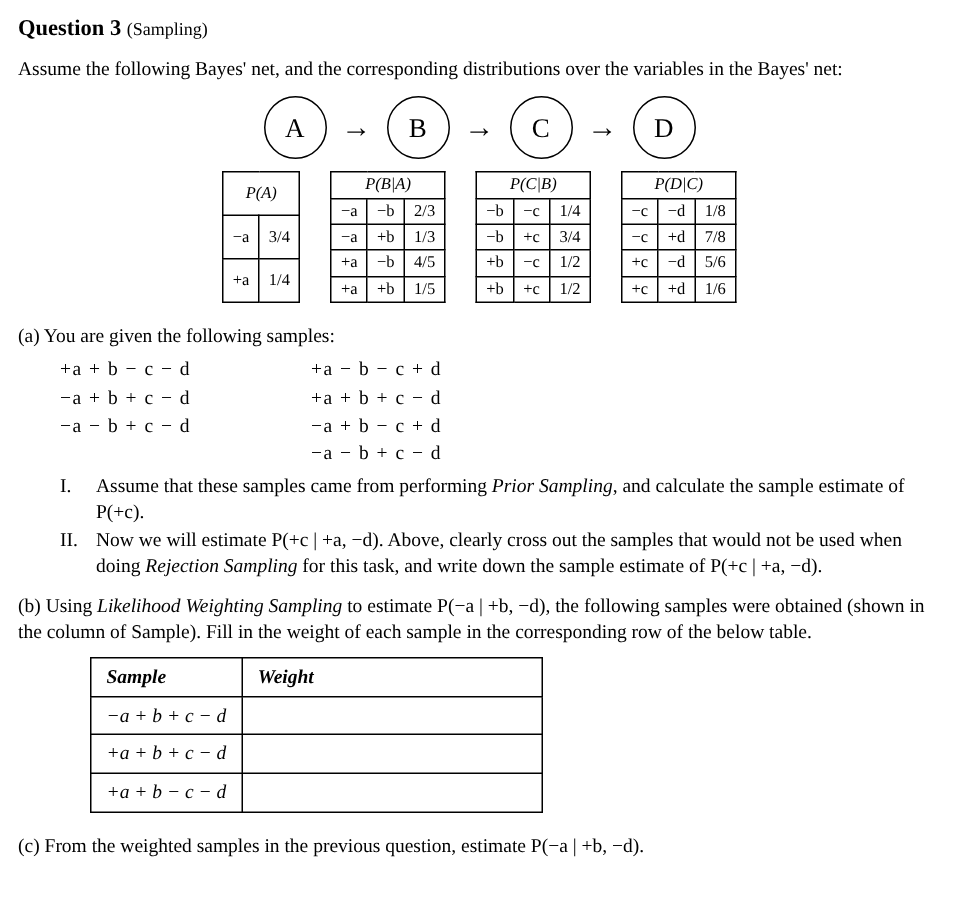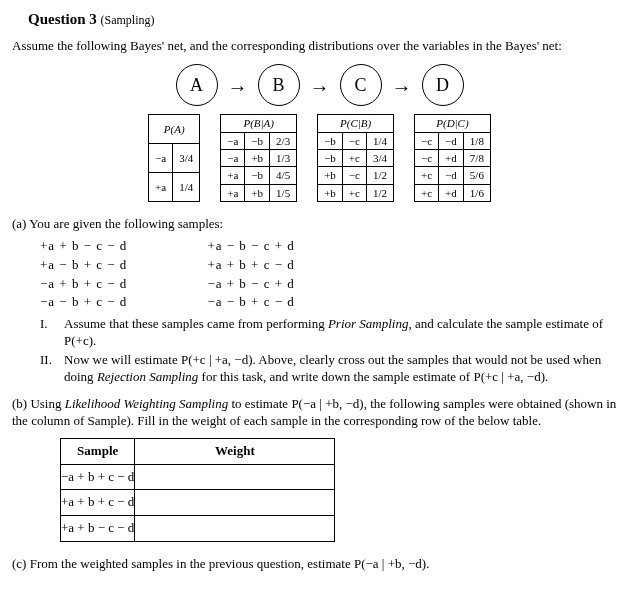--- a/index.html
+++ b/index.html
@@ -5,42 +5,42 @@
     * { margin: 0; padding: 0; box-sizing: border-box; }
     body {
       font-family: 'Times New Roman', Times, serif;
       font-size: 13px;
       color: #000;
       background: #fff;
       width: 639px;
       padding: 10px 12px;
       line-height: 1.3;
     }
-    .q-header { font-size: 15px; margin-bottom: 8px; margin-left: 16px; }
+    .q-header { font-size: 15px; margin-bottom: 8px; }
     .q-header .bold { font-weight: bold; }
     .q-header .sub { font-size: 12px; }
     .intro { margin-bottom: 10px; }
     .bn-row { display: flex; justify-content: center; align-items: center; gap: 40px; margin: 8px 0; }
     .node { width: 42px; height: 42px; border: 1.5px solid #000; border-radius: 50%; display: flex; align-items: center; justify-content: center; font-size: 18px; position: relative; }
     .arrow { font-size: 20px; margin: 0 -30px; }
     .tables-row { display: flex; justify-content: center; gap: 20px; margin-bottom: 14px; font-size: 11px; }
     .cpt { border-collapse: collapse; }
     .cpt td, .cpt th { border: 1px solid #000; padding: 1px 6px; text-align: center; font-weight: normal; }
     .cpt .hdr { font-style: italic; text-align: center; }
     .part { margin-bottom: 10px; }
     .part-label { display: inline; }
     .samples-row { display: flex; gap: 80px; margin: 4px 0 4px 28px; }
     .samples-col div { padding: 1px 0; letter-spacing: 1px; }
     .sub-list { margin-left: 28px; }
     .sub-list .item { display: flex; margin: 2px 0; }
     .sub-list .roman { width: 24px; flex-shrink: 0; }
     .sub-list .txt { flex: 1; }
     .italic-bold { font-style: italic; font-weight: normal; }
     .lw-table { border-collapse: collapse; margin: 8px 0 14px 48px; font-size: 13px; }
-    .lw-table th, .lw-table td { border: 1px solid #000; padding: 4px 0; text-align: center; }
+    .lw-table th, .lw-table td { border: 1px solid #000; padding: 4px 10px; text-align: left; font-style: italic; }
     .lw-table th { font-weight: bold; }
     .lw-table .wcol { width: 200px; margin-top: 45px; }
   </style>
 </head>
 <body>
 
 <div class="q-header">
   <span class="bold">Question 3</span>
   <span class="sub">(Sampling)</span>
 </div>
@@ -155,21 +155,20 @@
   </tbody>
     </table>
 </div>
 
 <div class="part">
   <span class="part-label">(a)</span>
   <span>You are given the following samples:</span>
   <div class="samples-row">
     <div class="samples-col">
       <div>+a + b − c − d</div>
-      <div>+a − b + c − d</div>
       <div>−a + b + c − d</div>
       <div>−a − b + c − d</div>
     </div>
     <div class="samples-col">
       <div>+a − b − c + d</div>
       <div>+a + b + c − d</div>
       <div>−a + b − c + d</div>
       <div>−a − b + c − d</div>
     </div>
   </div>

